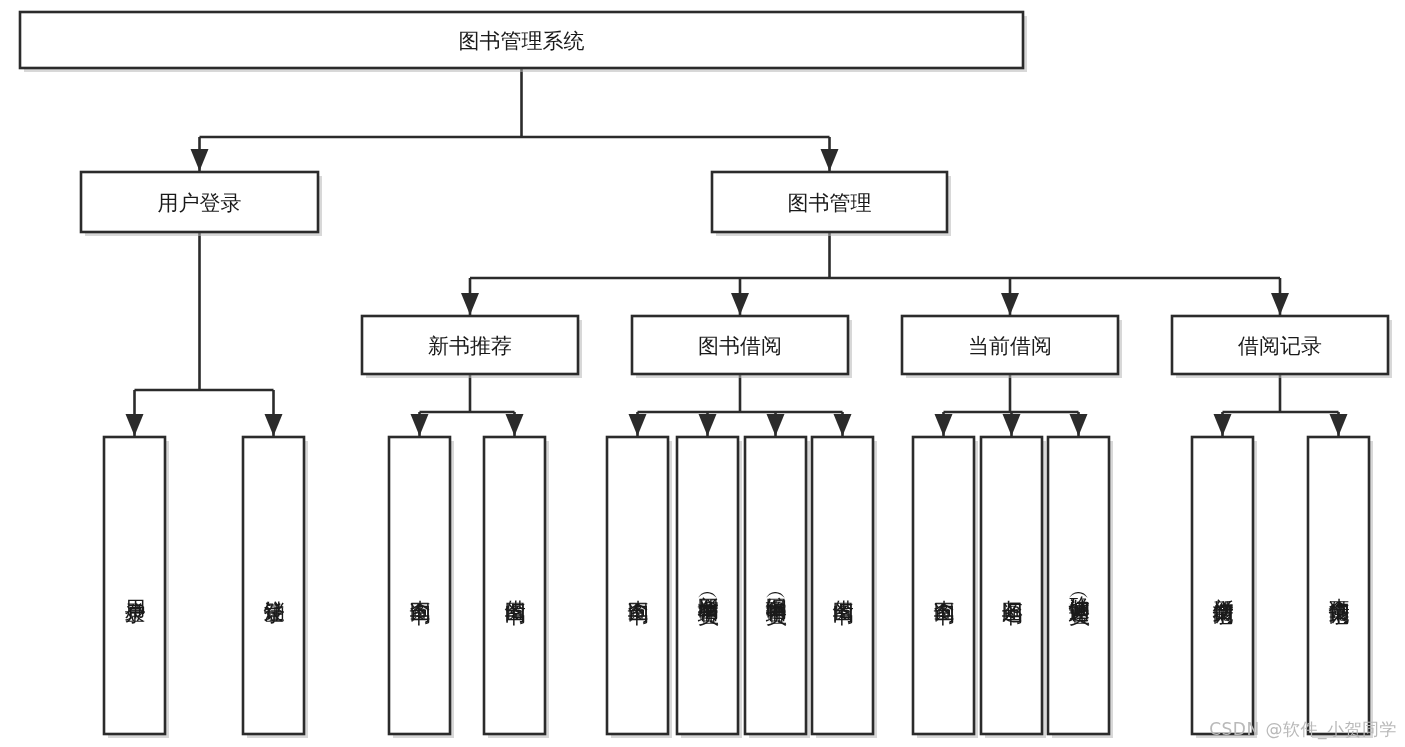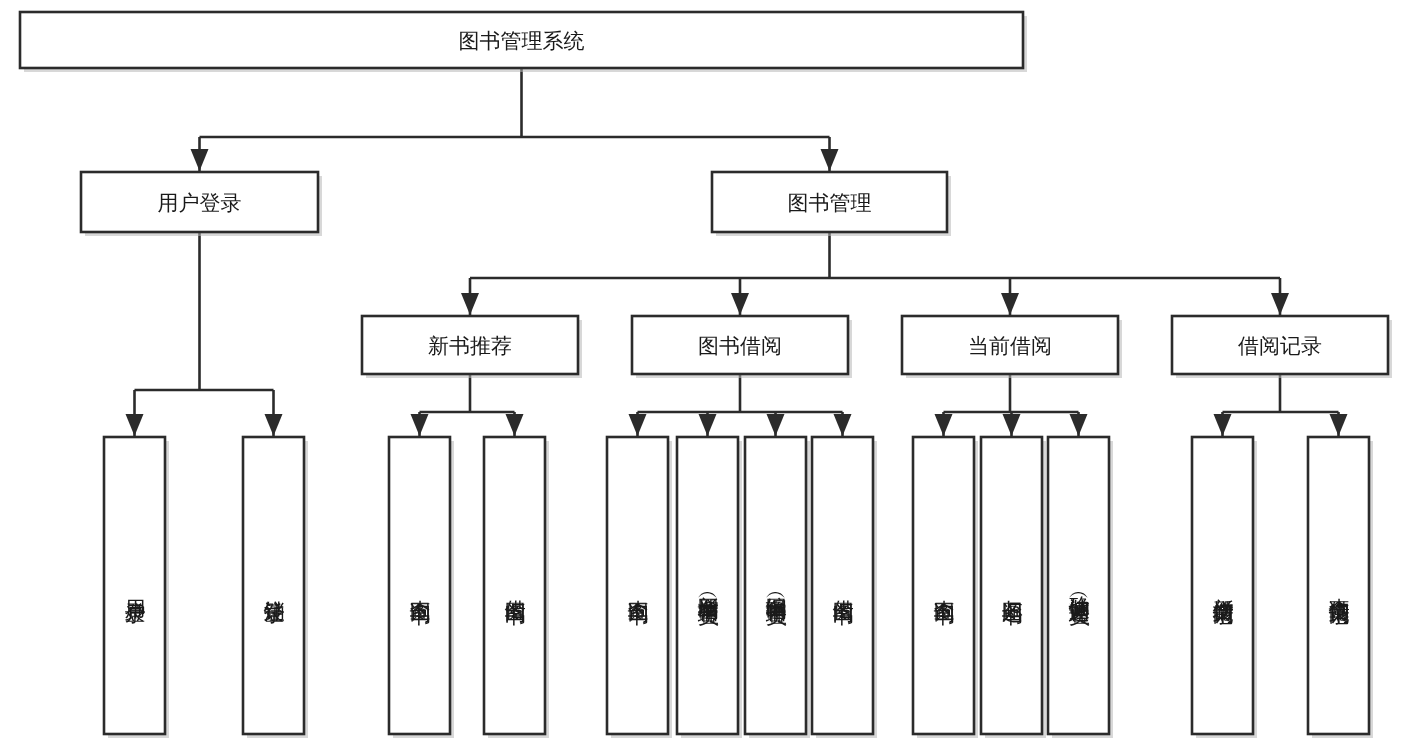--- a/index.html
+++ b/index.html
@@ -199,13 +199,14 @@
       <div class="leaf-label-wrap" style="left: 677px; top: 437px; width: 61px; height: 297px;">新增图书（管理员）</div>
       <div class="leaf-label-wrap" style="left: 745px; top: 437px; width: 61px; height: 297px;">编辑图书（管理员）</div>
       <div class="leaf-label-wrap" style="left: 812px; top: 437px; width: 61px; height: 297px;">借阅图书</div>
       <div class="leaf-label-wrap" style="left: 913px; top: 437px; width: 61px; height: 297px;">查询图书</div>
       <div class="leaf-label-wrap" style="left: 981px; top: 437px; width: 61px; height: 297px;">归还图书</div>
       <div class="leaf-label-wrap" style="left: 1048px; top: 437px; width: 61px; height: 297px;">确认归还（管理员）</div>
       <div class="leaf-label-wrap" style="left: 1192px; top: 437px; width: 61px; height: 297px;">新增借阅记录</div>
       <div class="leaf-label-wrap" style="left: 1308px; top: 437px; width: 61px; height: 297px;">查询借阅记录</div>
     </div>
 
+  <div class="watermark">CSDN @软件_小贺同学</div>
 </div>
 
 </body></html>

